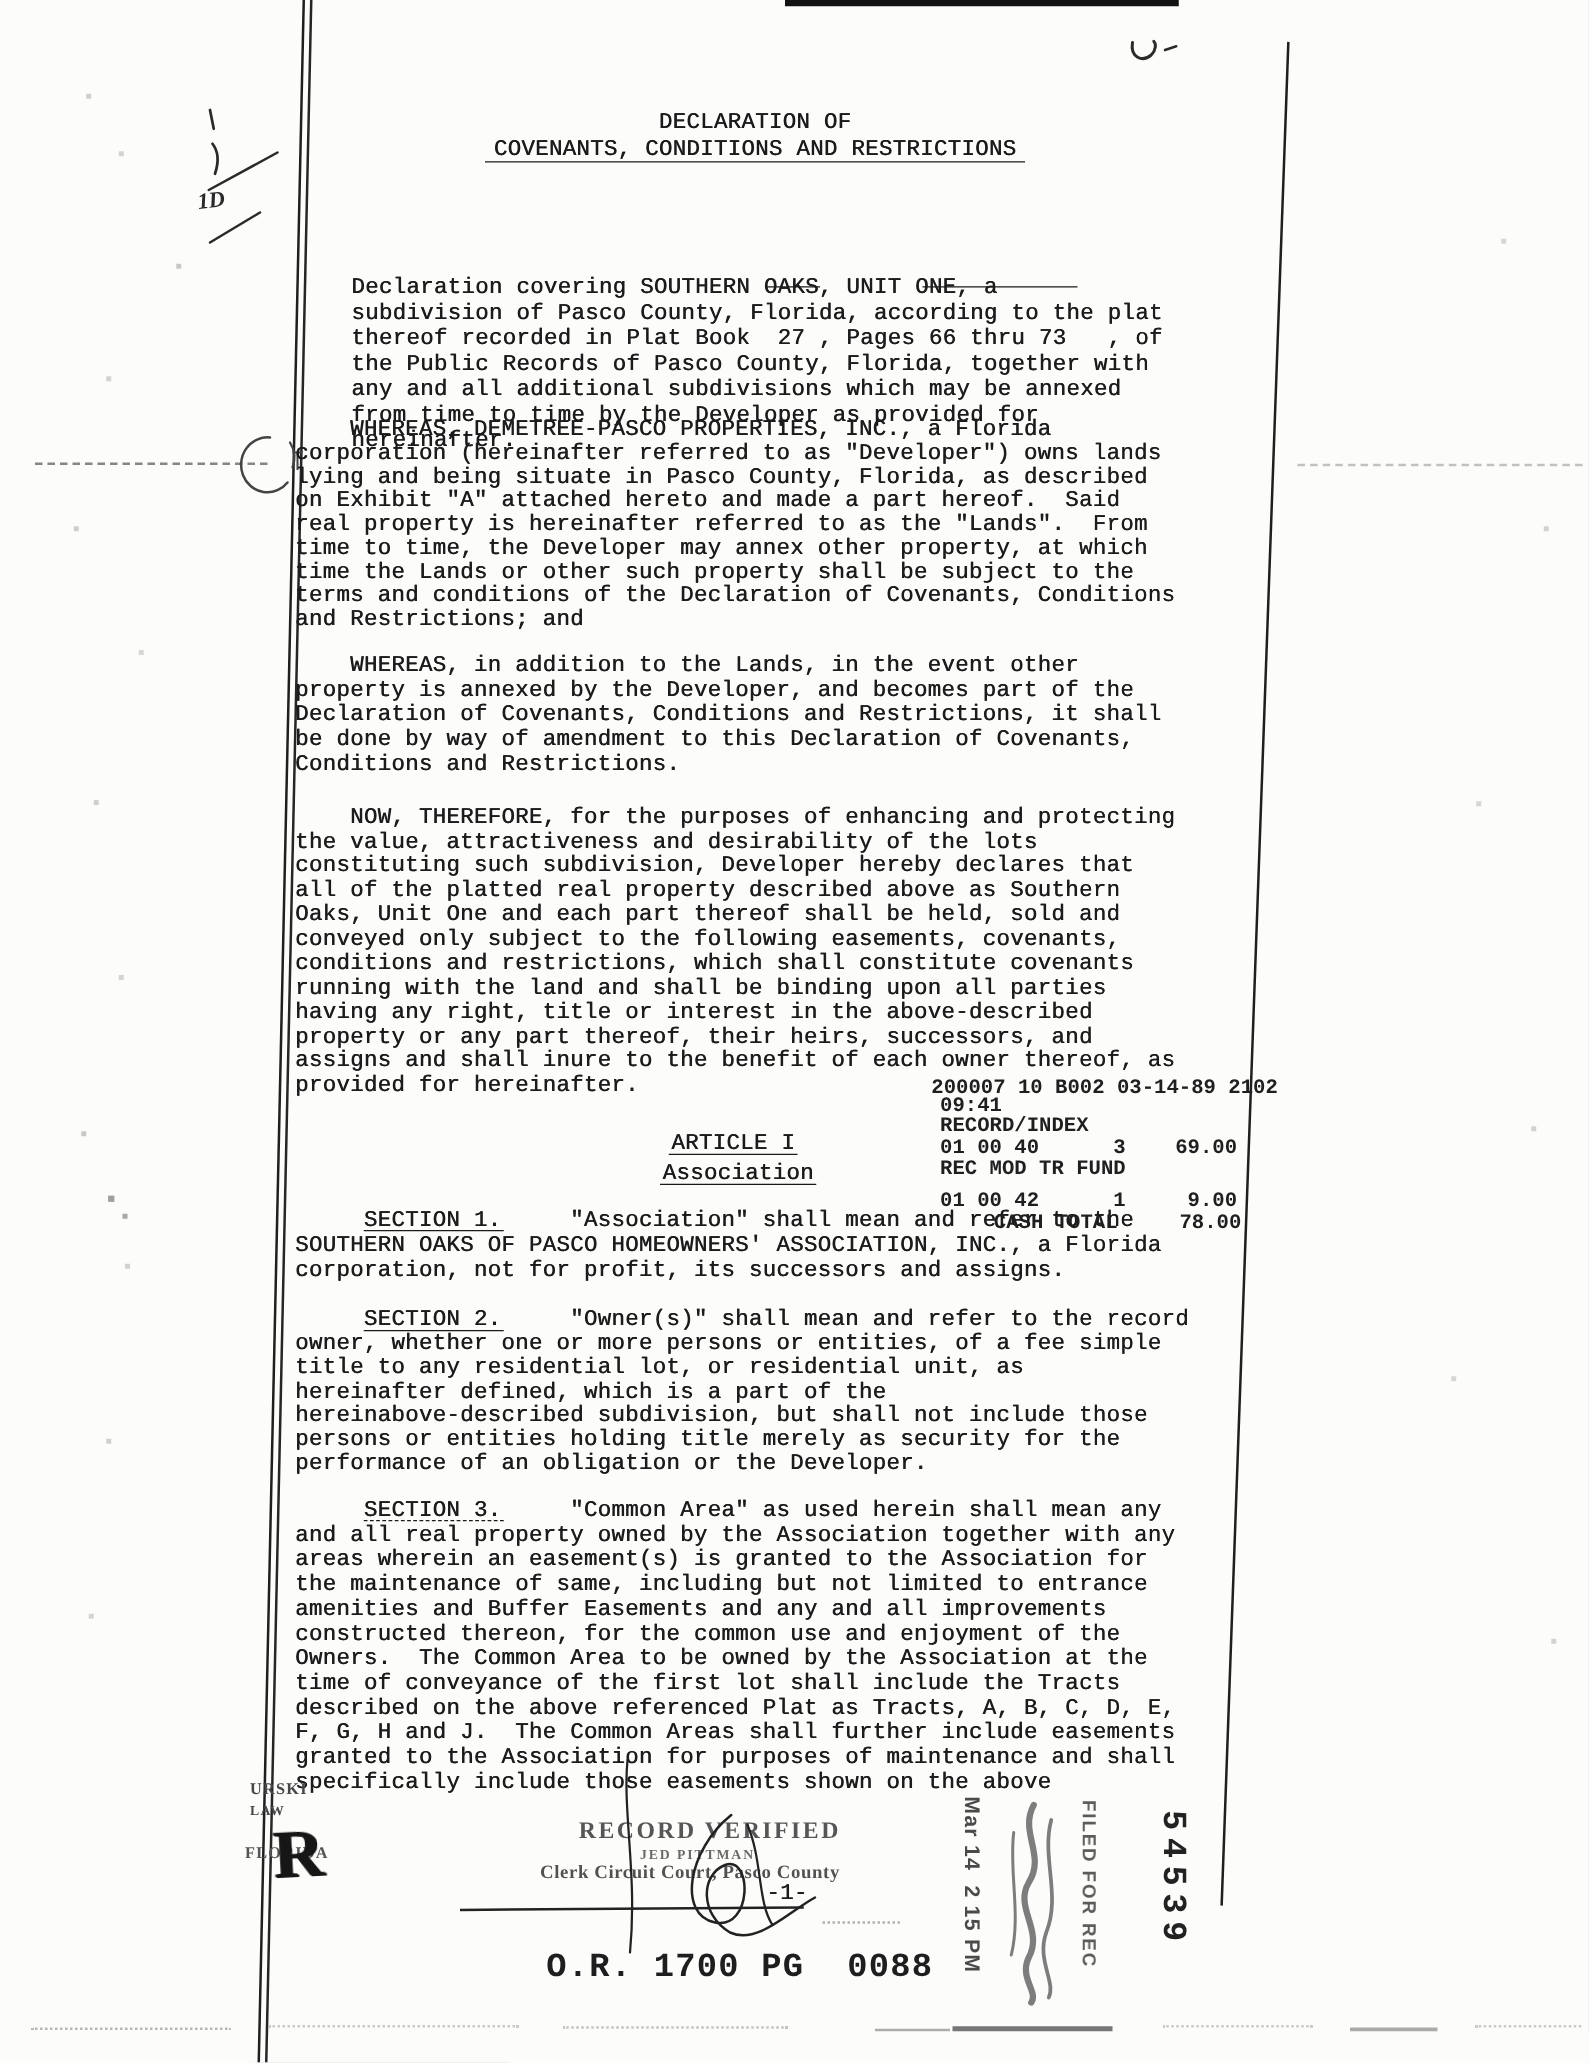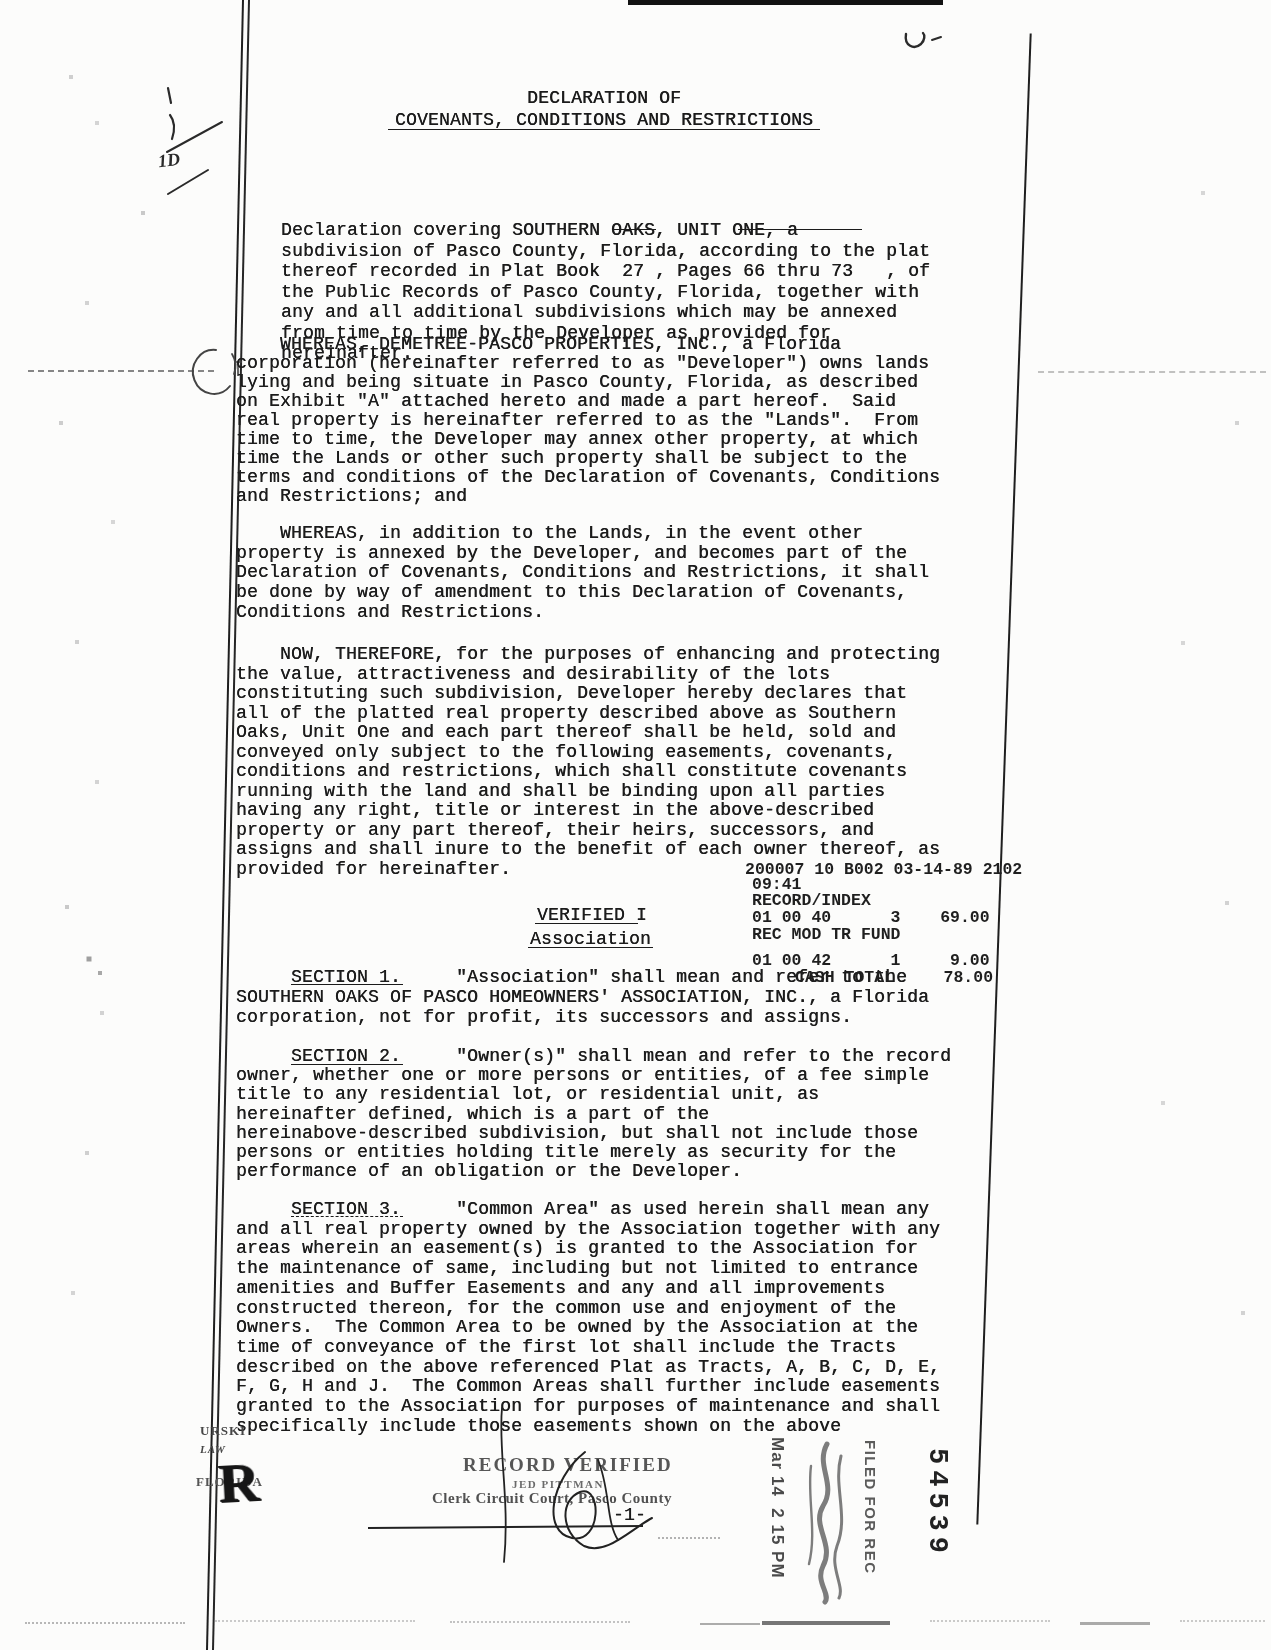--- a/index.html
+++ b/index.html
@@ -105,21 +105,21 @@
 having any right, title or interest in the above-described
 property or any part thereof, their heirs, successors, and
 assigns and shall inure to the benefit of each owner thereof, as
 provided for hereinafter.</div>
   <div class="para lh197" style="left:236px;top:524px;">    WHEREAS, in addition to the Lands, in the event other
 property is annexed by the Developer, and becomes part of the
 Declaration of Covenants, Conditions and Restrictions, it shall
 be done by way of amendment to this Declaration of Covenants,
 Conditions and Restrictions.</div>
 
-  <div class="para" style="left:537px;top:905px;">VERIFIED I</div>
+  <div class="para" style="left:537px;top:905px;">ARTICLE I</div>
   <div class="ul" style="left:535px;top:923px;width:103px;"></div>
   <div class="para" style="left:530px;top:929px;">Association</div>
   <div class="ul" style="left:528px;top:947px;width:125px;"></div>
 
   <div class="para lh200" style="left:236px;top:967px;">     SECTION 1.     "Association" shall mean and refer to the
 SOUTHERN OAKS OF PASCO HOMEOWNERS' ASSOCIATION, INC., a Florida
 corporation, not for profit, its successors and assigns.</div>
   <div class="ul" style="left:291px;top:984px;width:112px;"></div>
 
   <div class="para lh192" style="left:236px;top:1047px;">     SECTION 2.     "Owner(s)" shall mean and refer to the record
@@ -149,41 +149,42 @@
     <div class="receipt-line" style="left:745px;top:860px;">200007 10 B002 03-14-89 2102</div>
     <div class="receipt-line" style="left:752px;top:875px;">09:41</div>
     <div class="receipt-line" style="left:752px;top:891px;">RECORD/INDEX</div>
     <div class="receipt-line" style="left:752px;top:908px;">01 00 40      3    69.00</div>
     <div class="receipt-line" style="left:752px;top:925px;">REC MOD TR FUND</div>
     <div class="receipt-line" style="left:752px;top:951px;">01 00 42      1     9.00</div>
     <div class="receipt-line" style="left:795px;top:968px;">CASH TOTAL     78.00</div>
   </div>
 
   <div class="abs stamp-serif" style="left:160px;top:1423px;font-size:13px;letter-spacing:1px;color:#474747;">URSKI</div>
-  <div class="abs stamp-serif" style="left:160px;top:1443px;font-size:11px;letter-spacing:1px;color:#474747;font-style:italic;">LAW</div>
+  <div class="abs stamp-serif" style="left:160px;top:1443px;font-size:11px;letter-spacing:1px;color:#474747;">LAW</div>
   <div class="abs stamp-serif" style="left:156px;top:1474px;font-size:13px;letter-spacing:1px;color:#555;">FLORIDA</div>
 
   <div class="abs blurry" style="left:219px;top:1452px;font-family:'Liberation Serif',serif;font-weight:bold;font-size:54px;color:#161616;transform:rotate(-3deg) scaleX(1.05);text-shadow:1.2px 1px 0 #161616;">R</div>
 
   <div>
     <div class="abs stamp-serif blurry" style="left:423px;top:1454px;font-size:19px;letter-spacing:2px;opacity:.85;">RECORD VERIFIED</div>
     <div class="abs stamp-serif blurry" style="left:472px;top:1478px;font-size:11px;letter-spacing:1.5px;opacity:.75;">JED PITTMAN</div>
     <div class="abs stamp-serif blurry" style="left:392px;top:1490px;font-size:15px;letter-spacing:.5px;opacity:.88;">Clerk Circuit Court, Pasco County</div>
     <div class="abs" style="left:368px;top:1526px;width:275px;border-top:2px solid #222;transform:rotate(-.4deg);"></div>
   </div>
 
   <svg class="abs" style="left:480px;top:1400px;" width="220" height="170">
     <path d="M22,8 C18,50 30,100 24,162" fill="none" stroke="#222" stroke-width="1.8" stroke-linecap="round"></path>
     <path d="M105,52 C70,80 62,132 92,138 C122,144 122,84 100,92 C80,100 80,132 104,146 C126,156 150,130 172,118" fill="none" stroke="#222" stroke-width="2" stroke-linecap="round"></path>
     <path d="M118,60 C130,88 126,122 138,140" fill="none" stroke="#222" stroke-width="1.8" stroke-linecap="round"></path>
   </svg>
 
   <div class="para" style="left:613px;top:1505px;">-1-</div>
   <div class="abs" style="left:658px;top:1537px;width:62px;border-top:2px dotted #777;opacity:.55;"></div>
 
+  <div class="abs blurry" style="left:437px;top:1560px;font-family:'Liberation Mono',monospace;font-weight:bold;font-size:27px;letter-spacing:1px;color:#131313;white-space:pre;opacity:.95;">O.R. 1700 PG  0088</div>
 
   <div class="rot" style="left:787px;top:1437px;font-family:'Liberation Sans',sans-serif;font-weight:bold;font-size:17px;letter-spacing:1px;color:#2c2c2c;opacity:.85;">Mar 14  2 15 PM</div>
 
   <svg class="abs blurry" style="left:797px;top:1436px;opacity:.6;" width="58" height="170">
     <path d="M30,8 C18,30 40,48 26,70 C14,90 38,108 26,130 C18,146 34,158 28,166" fill="none" stroke="#2a2a2a" stroke-width="5" stroke-linecap="round"></path>
     <path d="M44,20 C36,50 52,80 40,110 C32,132 48,150 42,162" fill="none" stroke="#2a2a2a" stroke-width="3" stroke-linecap="round"></path>
     <path d="M14,30 C10,60 20,96 12,128" fill="none" stroke="#2a2a2a" stroke-width="2.4" stroke-linecap="round"></path>
   </svg>
 
   <div class="rot blurry" style="left:879px;top:1440px;font-family:'Liberation Sans',sans-serif;font-weight:bold;font-size:15px;letter-spacing:1.5px;color:#333;opacity:.8;">FILED FOR REC</div>

